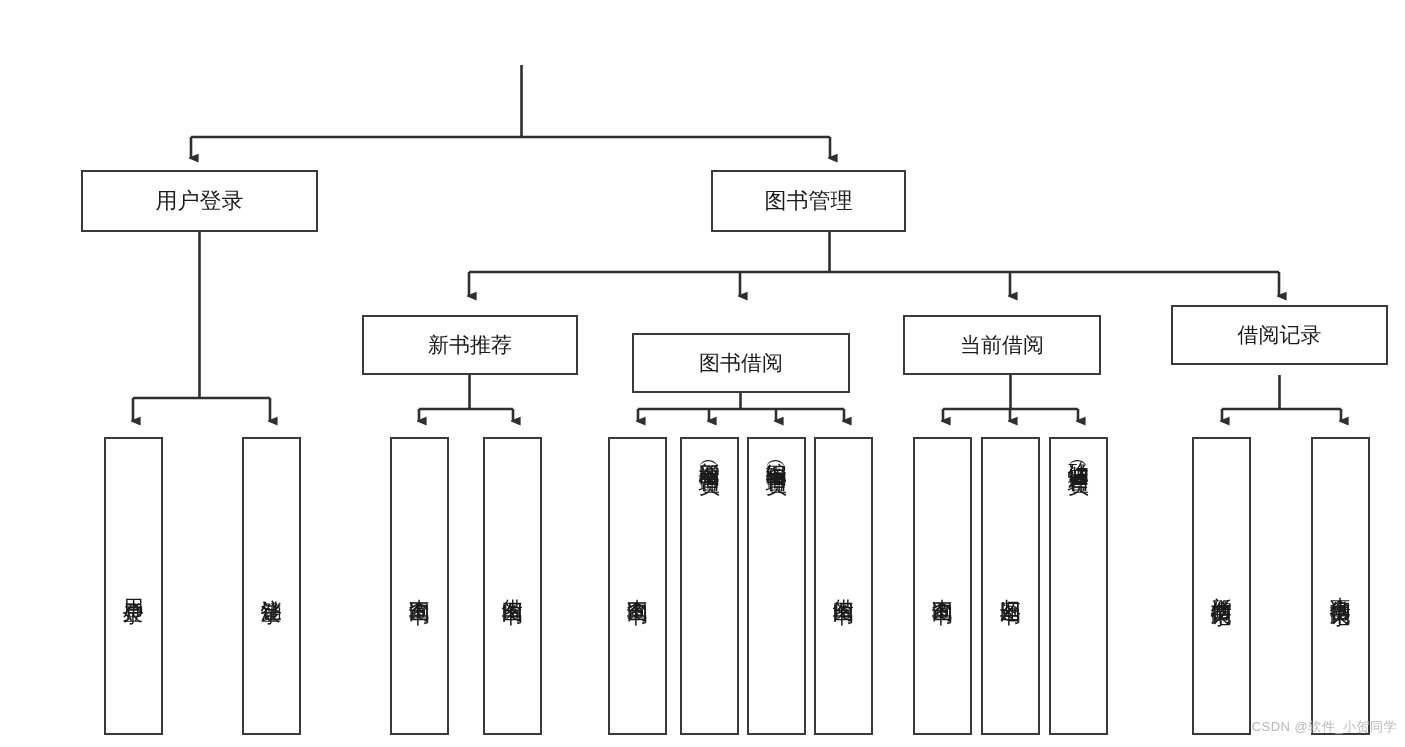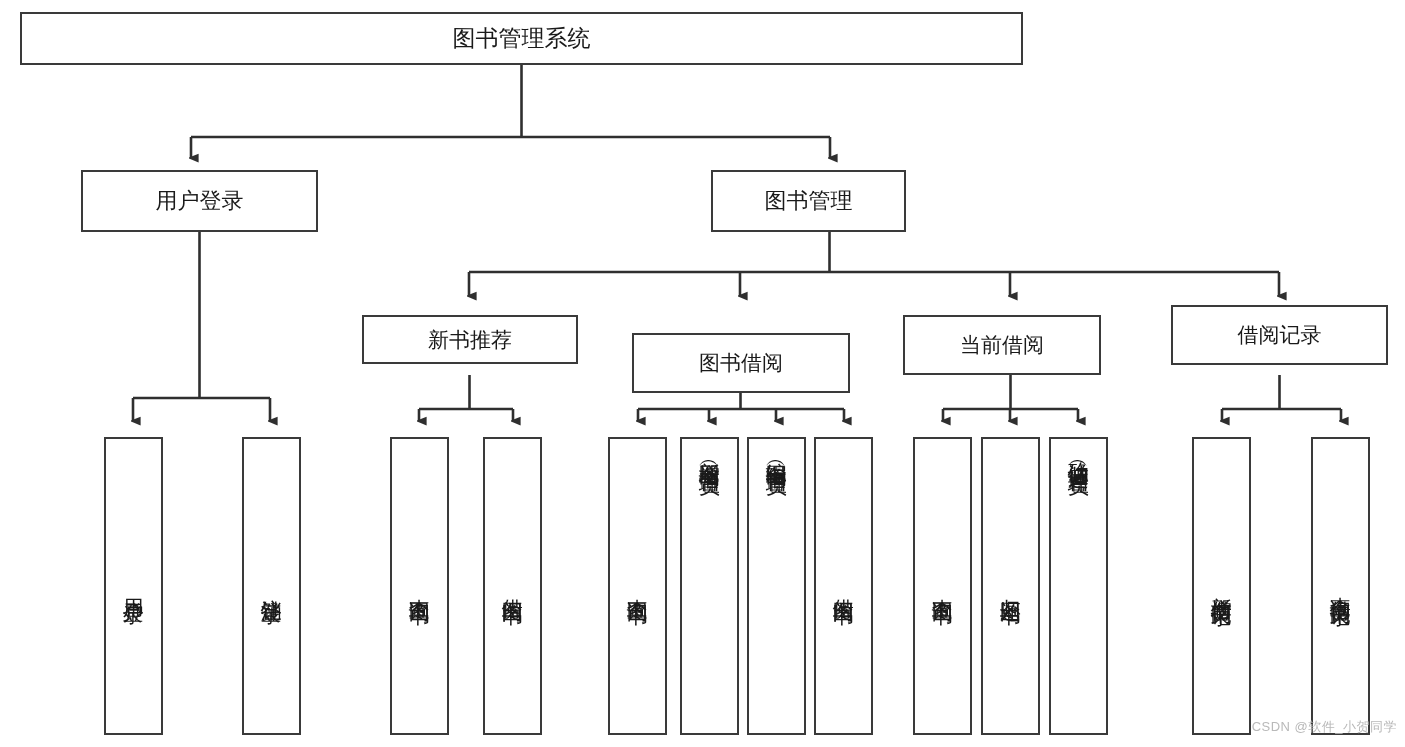--- a/index.html
+++ b/index.html
@@ -66,32 +66,29 @@
       <path d="M1010,409 L1010,421" marker-end="url(#arw)"></path>
       <path d="M1078,409 L1078,421" marker-end="url(#arw)"></path>
 
       <path d="M1279.5,375 L1279.5,409"></path>
       <path d="M1222,409 L1341,409"></path>
       <path d="M1222,409 L1222,421" marker-end="url(#arw)"></path>
       <path d="M1341,409 L1341,421" marker-end="url(#arw)"></path>
     </g>
   </svg>
 
-  <div class="node root" style="left:20px;top:12px;width:1003px;height:53px;">
-    <span>图书管理系统</span>
-  </div>
 
   <div class="node l2" style="left:81px;top:170px;width:237px;height:62px;">
     <span>用户登录</span>
   </div>
   <div class="node l2" style="left:711px;top:170px;width:195px;height:62px;">
     <span>图书管理</span>
   </div>
 
-  <div class="node l3" style="left:362px;top:315px;width:216px;height:49px;">
+  <div class="node l3" style="left:362px;top:315px;width:216px;height:60px;">
     <span>新书推荐</span>
   </div>
   <div class="node l3" style="left:632px;top:333px;width:218px;height:60px;">
     <span>图书借阅</span>
   </div>
   <div class="node l3" style="left:903px;top:315px;width:198px;height:60px;">
     <span>当前借阅</span>
   </div>
   <div class="node l3" style="left:1171px;top:305px;width:217px;height:60px;">
     <span>借阅记录</span>

